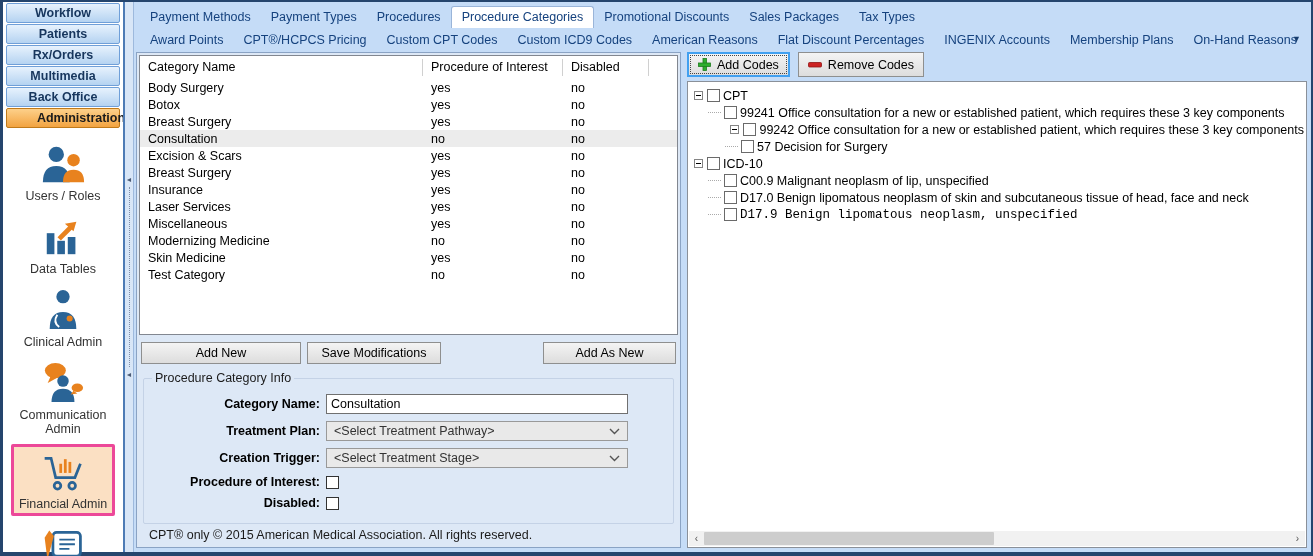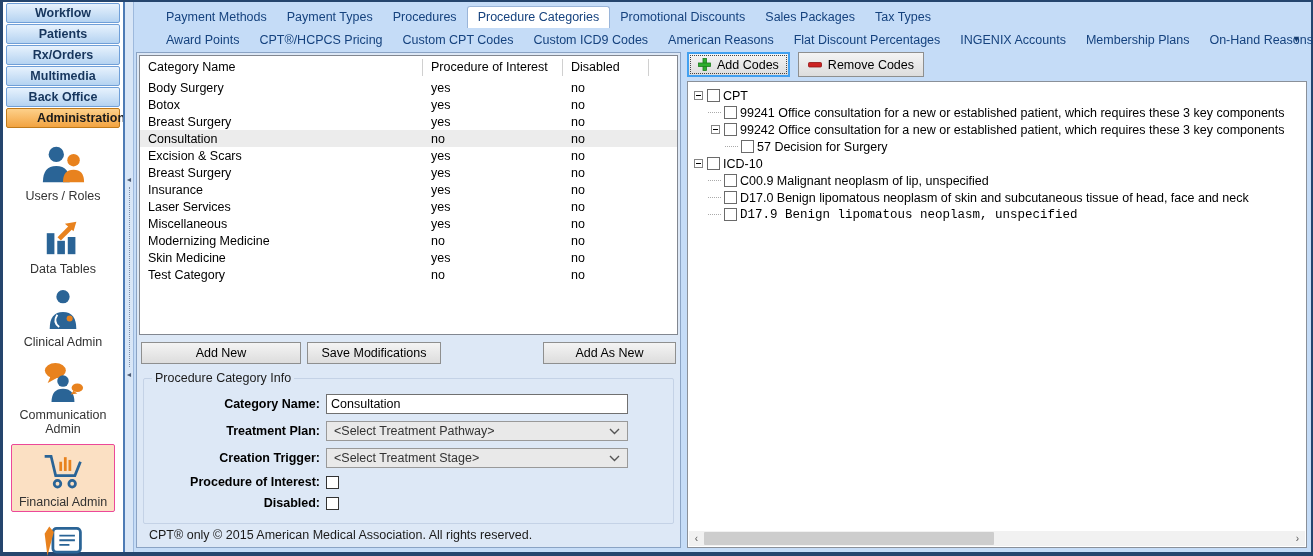--- a/index.html
+++ b/index.html
@@ -15,31 +15,31 @@
   .sidebar { width:120px; background:#ffffff; display:flex; flex-direction:column; flex-shrink:0; }
   .nav-btn { height:20px; margin:1px 3px; display:flex; align-items:center; justify-content:center;
              font-weight:bold; font-size:12.5px; color:#17365d; cursor:pointer;
              background:linear-gradient(#e7f2fd,#b5d3f1); border:1px solid #6f9fd8; border-radius:2px; }
   .nav-btn.active { background:linear-gradient(#fdd08a,#f2a341); border-color:#c07a1a; color:#1b1b1b;padding-left:36px; }
   .admin-items { flex:1; display:flex; flex-direction:column; align-items:center; padding-top:4px; }
   .admin-item { display:flex; flex-direction:column; align-items:center; text-align:center;
                 margin-top:5px; padding:3px 2px 2px; width:104px; cursor:pointer; border:1px solid transparent; }
   .admin-item .ico { height:44px; display:flex; align-items:center; justify-content:center; }
   .admin-item .lbl { font-size:12.5px; color:#333; line-height:14px; margin-top:3px; }
-  .admin-item.selected { background:#fbe0c3; border:1px solid #ec4899; border-radius:2px; }
+  .admin-item.selected { background:#fbe0c3; border:3px solid #ec4899; border-radius:2px; }
 
   
   .splitter { width:11px; background:#d8e6f7; border-left:2px solid #4d7bb5; border-right:1px solid #9db9dd;
               display:flex; flex-direction:column; align-items:center; justify-content:center; flex-shrink:0; }
   .split-arrow { font-size:7px; color:#4a5a74; line-height:7px; }
   .split-dots { flex:0 0 180px; border-left:1px dotted #7d8da8; margin:4px 0; }
 
   
   .main { flex:1; display:flex; flex-direction:column; min-width:0; }
-  .tabstrip { height:48px; padding:3px 4px 0 22px; flex-shrink:0; position:relative; }
+  .tabstrip { height:48px; padding:3px 4px 0 6px; flex-shrink:0; position:relative; }
   .tabrow { display:flex; align-items:flex-end; height:23px; }
   .tab { padding:3px 10px 4px; color:#15427e; font-size:12.5px; cursor:pointer; white-space:nowrap; }
   .tab.active { background:#fff; border:1px solid #9ab5d9; border-bottom:none; border-radius:3px 3px 0 0; }
   .tab-overflow { position:absolute; right:10px; top:32px; font-size:9px; color:#173d6e; cursor:pointer; }
 
   .content { flex:1; display:flex; min-height:0; padding:2px 4px 4px 2px; }
 
   
   .left-panel { width:545px; flex-shrink:0; background:#dde8f6; border:1px solid #8aa3c4;
                 display:flex; flex-direction:column; }
@@ -372,21 +372,21 @@
                   <span class="minus"></span>
                 </span>
                 <span class="tree-check"></span>
                 <span class="tree-label">CPT</span>
               </div>
               <div class="tree-row" style="padding-left: 17px;">
                 <span class="exp-spacer"></span>
                 <span class="tree-check"></span>
                 <span class="tree-label">99241 Office consultation for a new or established patient, which requires these 3 key components</span>
               </div>
-              <div class="tree-row" style="padding-left: 17px;">
+              <div class="tree-row" style="padding-left: 17px; justify-content: flex-end;">
                 <span class="expander">
                   <span class="minus"></span>
                 </span>
                 <span class="tree-check"></span>
                 <span class="tree-label">99242 Office consultation for a new or established patient, which requires these 3 key components</span>
               </div>
               <div class="tree-row" style="padding-left: 34px;">
                 <span class="exp-spacer"></span>
                 <span class="tree-check"></span>
                 <span class="tree-label">57 Decision for Surgery</span>

